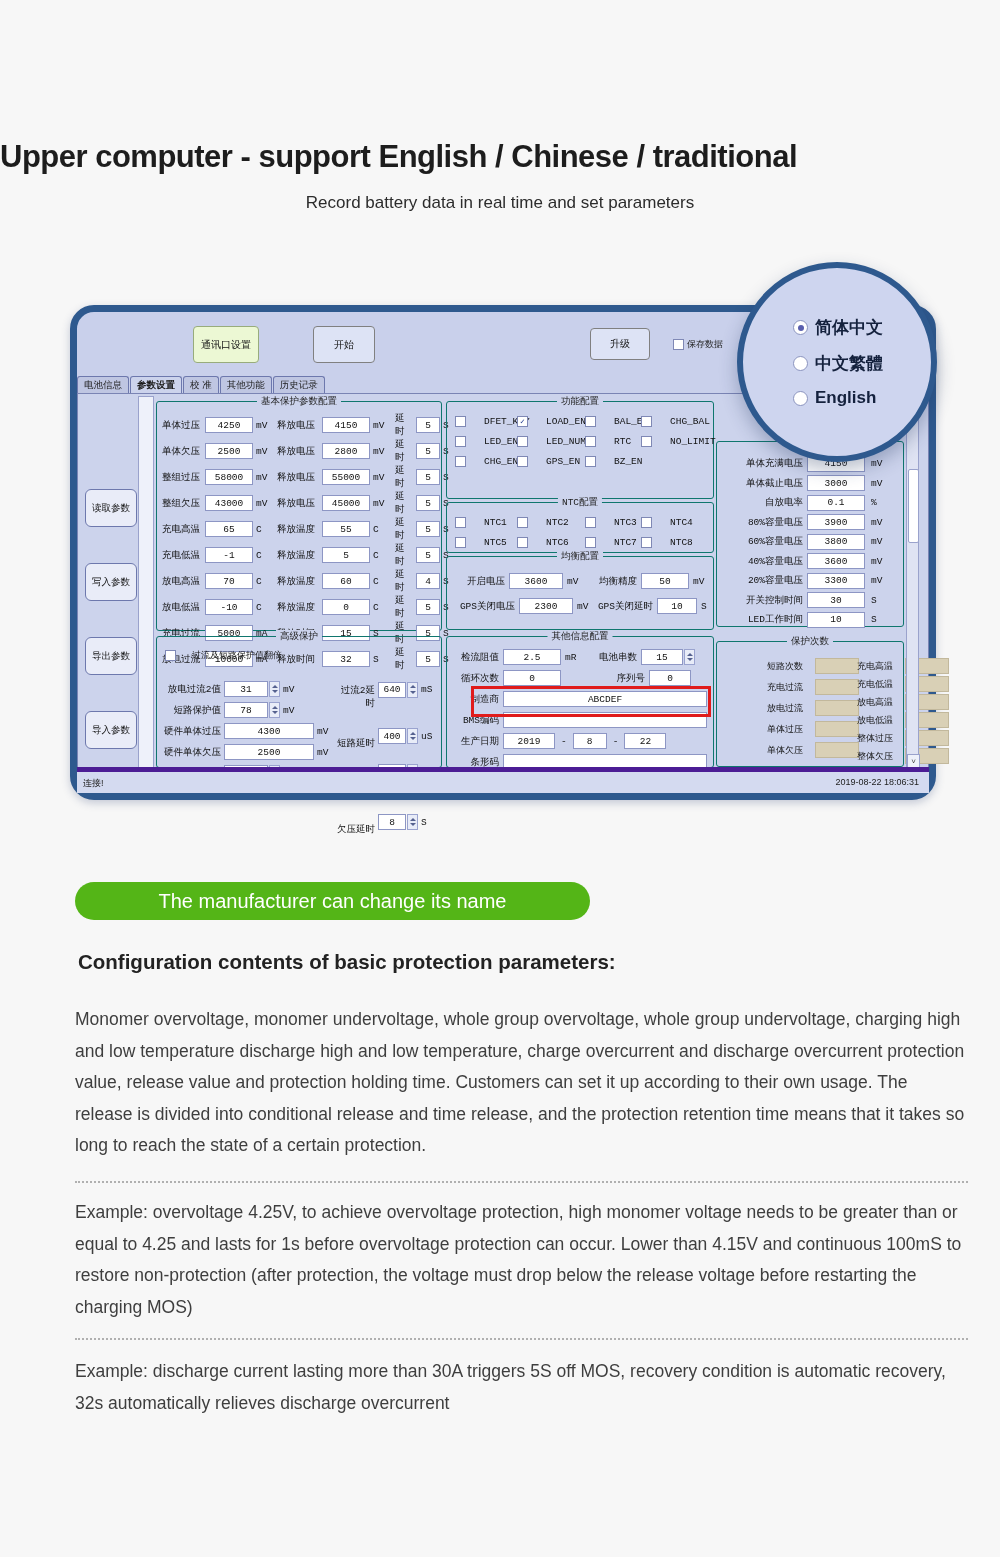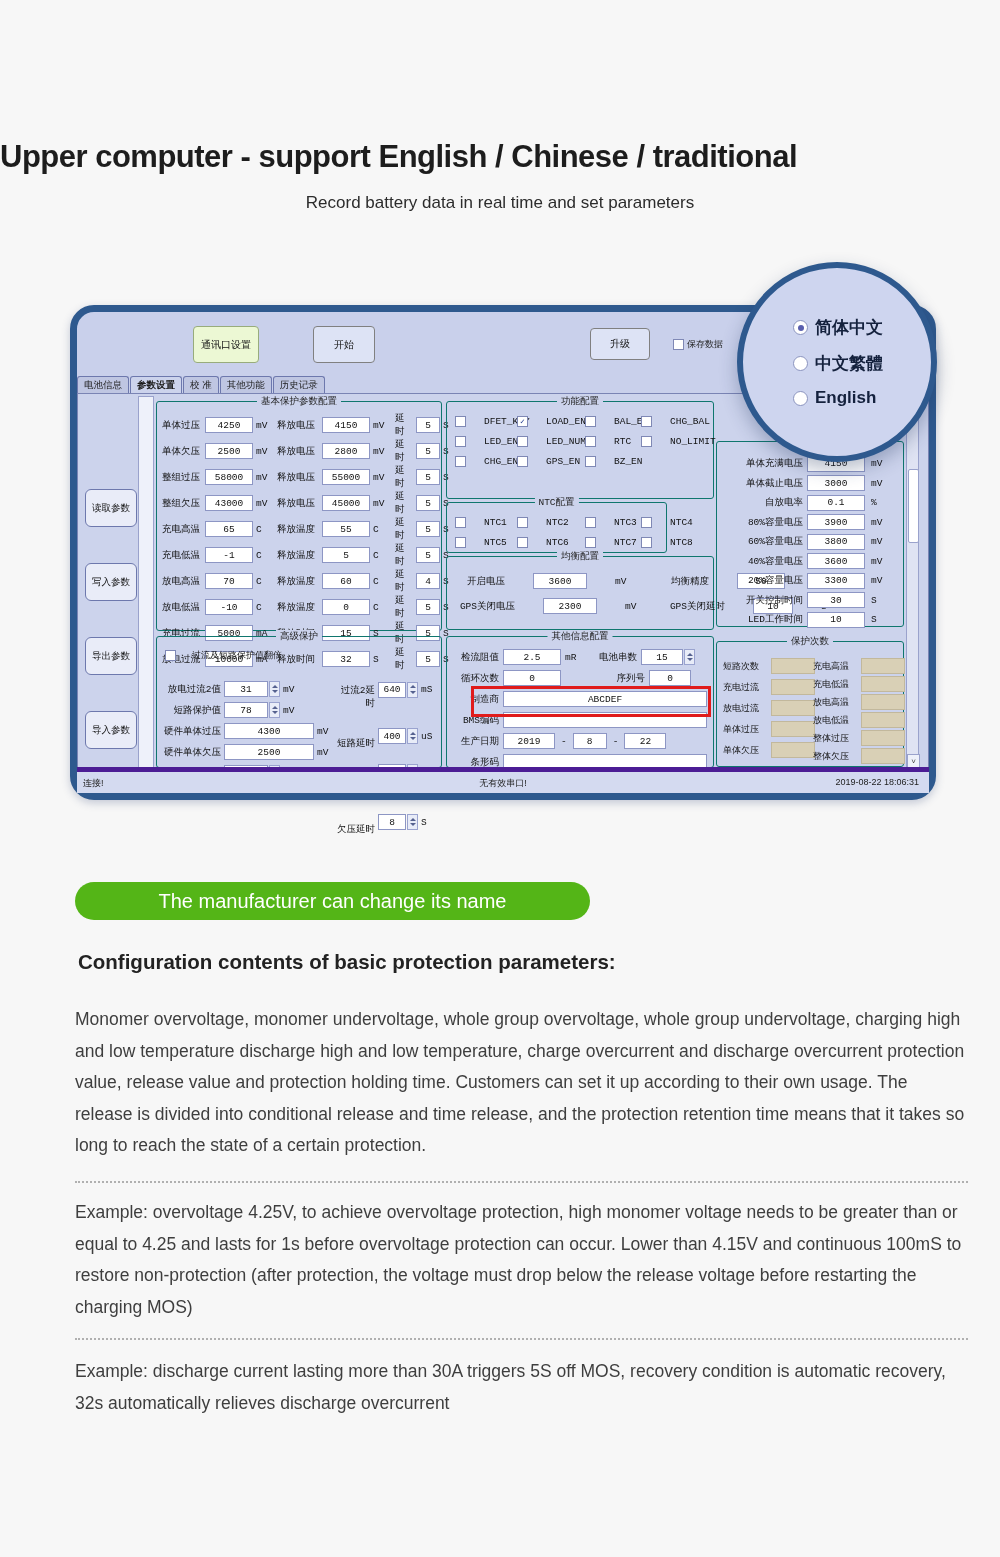--- a/index.html
+++ b/index.html
@@ -77,36 +77,36 @@
   .advR .un{margin-left:3px;}
   .advR .arow:nth-child(1){margin-bottom:12px;}
   .advR .arow:nth-child(2){margin-bottom:8px;}
   .advR .arow:nth-child(3){margin-bottom:22px;}
   
   .cgrid{position:absolute;left:8px;top:14px;right:4px;display:grid;row-gap:9px;}
   .cgrid.func{grid-template-columns:62px 68px 56px 70px;}
   .cgrid.ntc{grid-template-columns:62px 68px 56px 70px;}
   .citem{display:flex;align-items:center;gap:18px;font-size:9.5px;color:#111;cursor:pointer;}
   
-  .brow{display:flex;align-items:center;margin-bottom:9px;gap:24px;}
+  .brow{display:flex;align-items:center;margin-bottom:9px;}
   .bwrap{position:absolute;left:6px;top:16px;right:4px;}
   
   .owrap{position:absolute;left:6px;top:12px;right:6px;}
   .orow{display:flex;align-items:center;margin-bottom:5px;}
   .orow .lab{width:46px;text-align:right;margin-right:4px;}
   .orow .wide{flex:1;justify-content:center;}
   .redbox{position:absolute;left:24px;top:49px;width:234px;height:25px;border:3px solid #e01b1b;z-index:5;}
   
   .crow{display:flex;align-items:center;height:19.5px;}
   .crow .lab{width:82px;text-align:right;margin-right:4px;}
   .crow .inp{width:56px;}
   .crow .un{margin-left:6px;}
   .cwrap{position:absolute;left:4px;top:12px;right:4px;}
   
-  .cntcol{position:absolute;top:16px;display:flex;flex-direction:column;justify-content:space-between;}
+  .cntcol{position:absolute;top:16px;display:flex;flex-direction:column;justify-content:space-between;margin-left:44px;}
   .cntcol.left{left:6px;height:100px;}
   .cntcol.right{left:96px;height:106px;}
   .cntrow{display:flex;align-items:center;gap:4px;}
   .cntrow .lab{width:44px;font-size:9px;}
   .beige{width:42px;height:14px;background:#d9d0b6;border:1px solid #c2b89c;flex:none;}
   
   .vscroll{position:absolute;left:828px;top:2px;width:13px;height:374px;background:#dfe3f3;
            border:1px solid #9aa2cc;box-sizing:border-box;}
   .vthumb{position:absolute;left:1px;top:72px;width:9px;height:72px;background:#fff;
           border:1px solid #9aa2cc;border-radius:2px;}
@@ -450,21 +450,21 @@
             </label>
 
             <label class="citem">
               <span class="cb"></span>
               <span>BZ_EN</span>
             </label>
 
         </div>
       </div>
 
-      <div class="gbox" style="left:368px;top:108px;width:221px;height:51px;">
+      <div class="gbox" style="left:368px;top:108px;width:268px;height:51px;">
         <div class="legend">NTC配置</div>
         <div class="cgrid ntc">
 
             <label class="citem">
               <span class="cb"></span>
               <span>NTC1</span>
             </label>
 
             <label class="citem">
               <span class="cb"></span>
@@ -697,21 +697,20 @@
       <div class="vscroll">
         <div class="varrow up">˄</div>
         <div class="vthumb"></div>
         <div class="varrow down">˅</div>
       </div>
 
     </div>
 
     <div class="statusbar">
       <span class="sl">连接!</span>
-      <span class="sc">无有效串口!</span>
       <span class="sr">2019-08-22 18:06:31</span>
     </div>
   </div>
 
   <div class="lens">
     <div class="langs">
 
         <label class="langrow">
           <span class="radio checked"></span>
           <span>简体中文</span>

